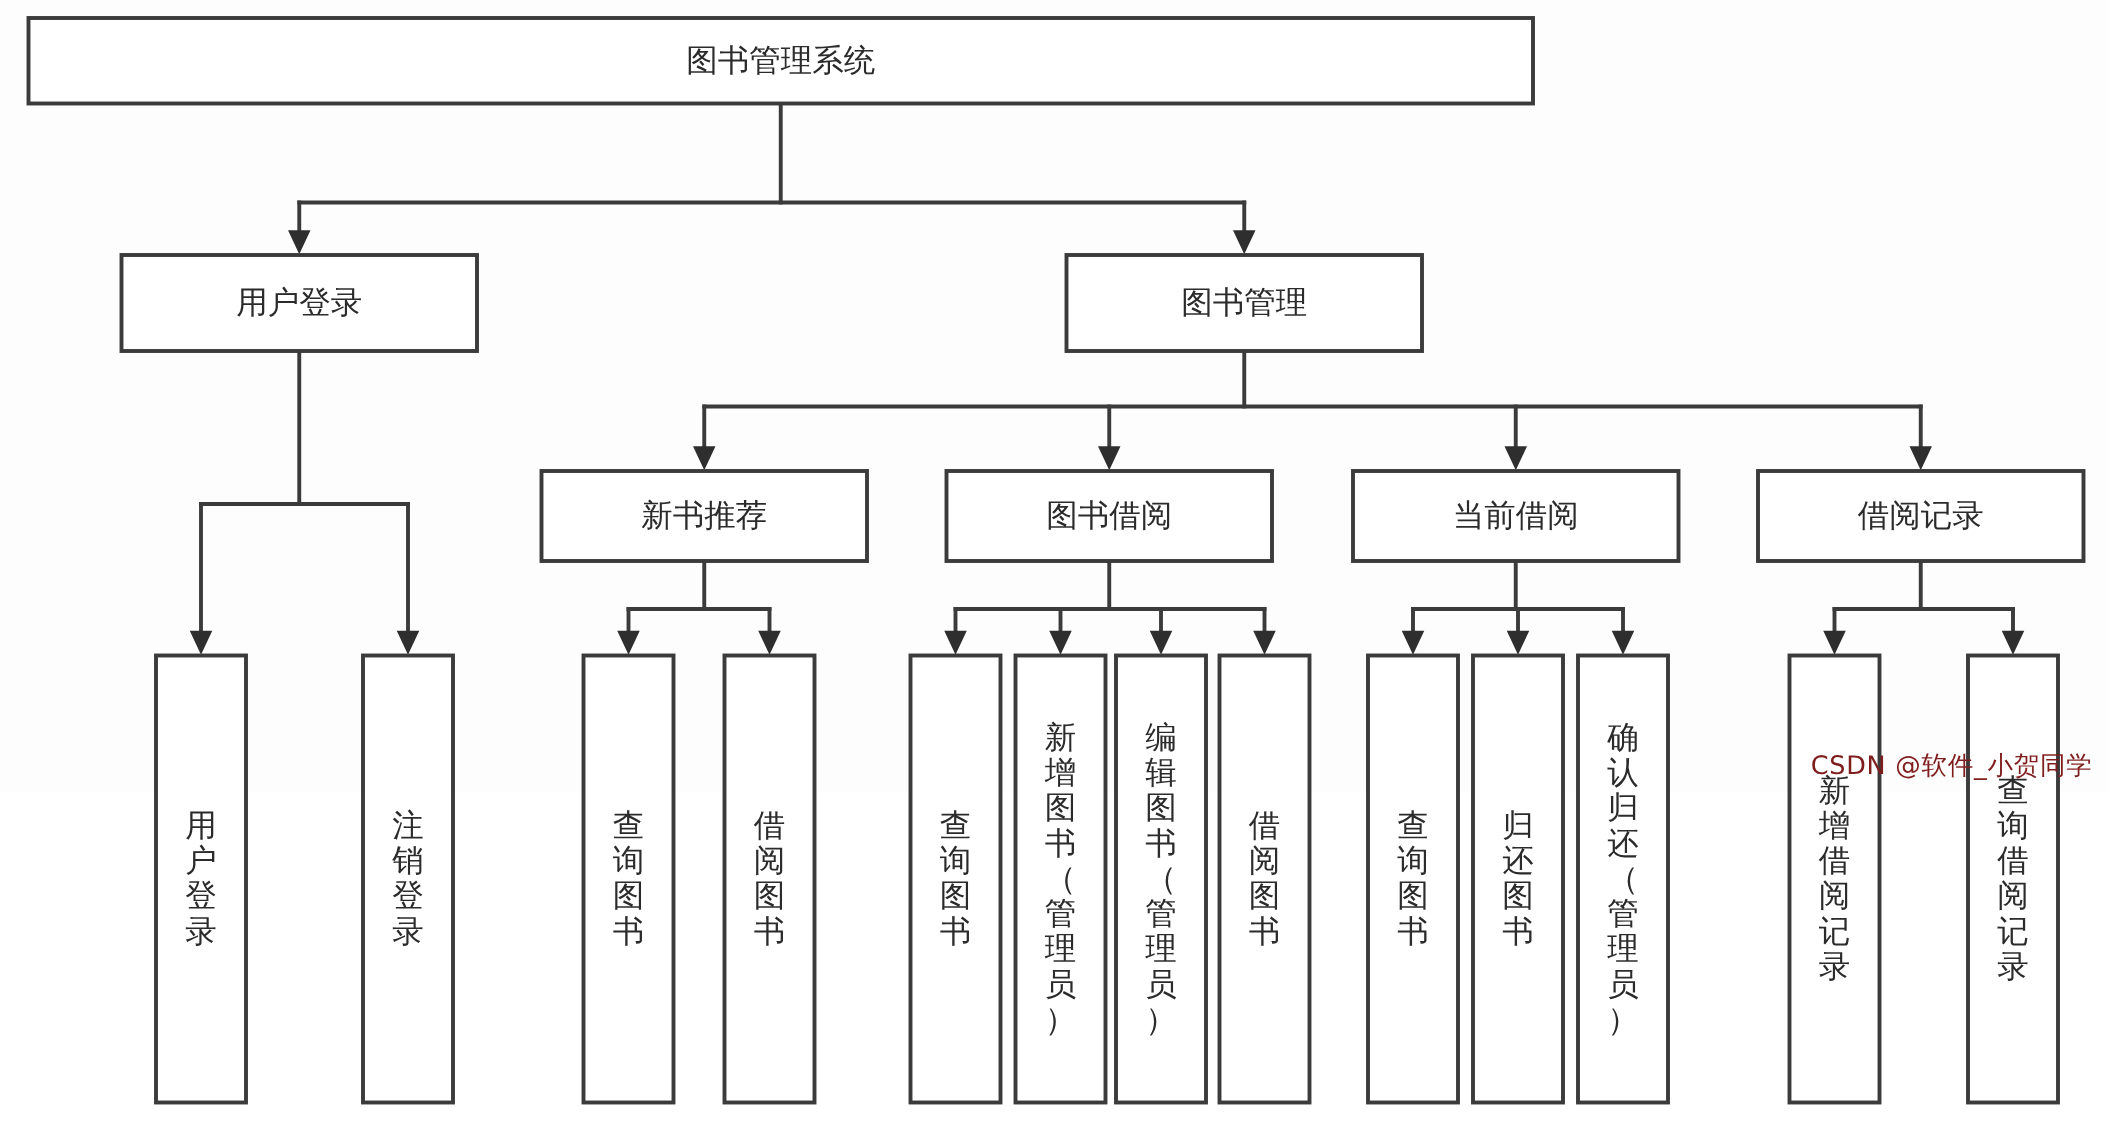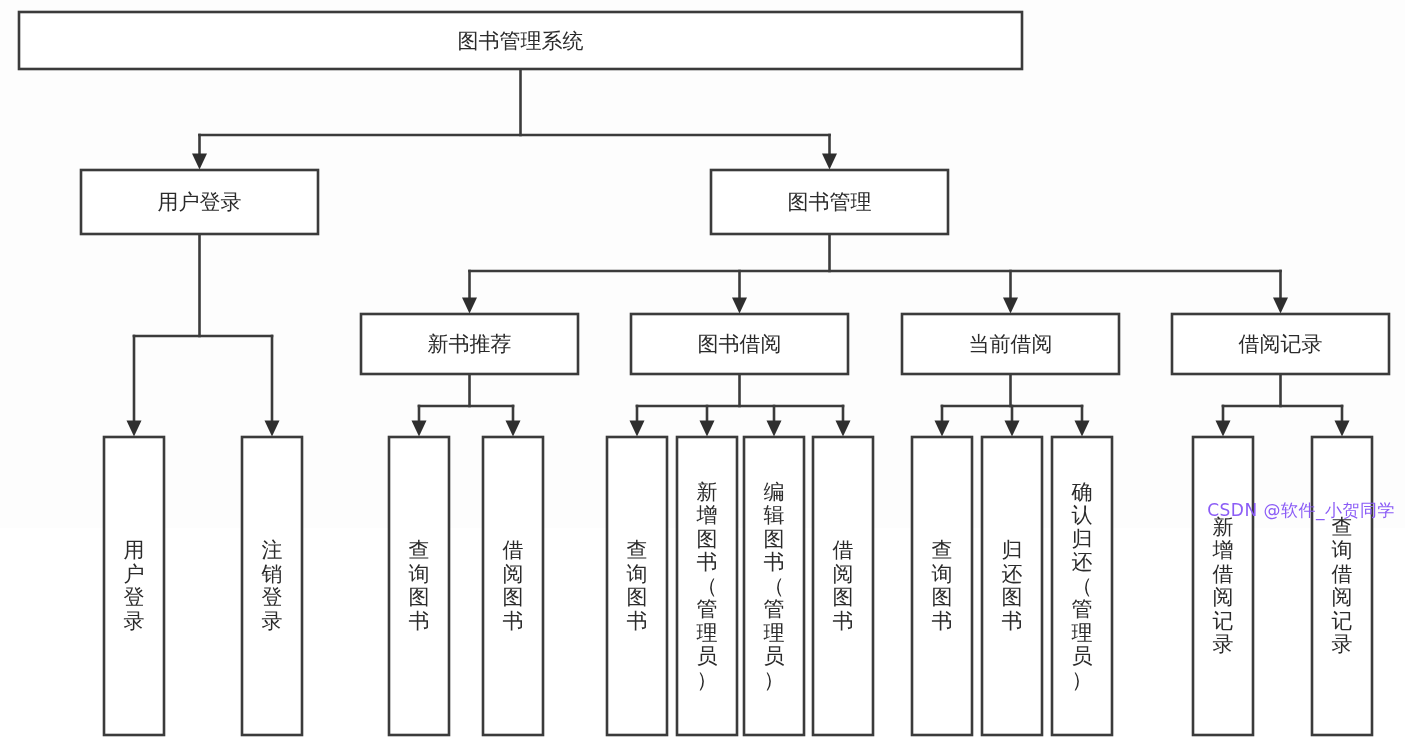--- a/index.html
+++ b/index.html
@@ -55,21 +55,21 @@
     font-size: 21px;
     fill: #2b2b2b;
     text-anchor: middle;
   }
   .watermark {
     position: absolute;
     right: 10px;
     bottom: 6px;
     font-family: "DejaVu Sans", "Liberation Sans", sans-serif;
     font-size: 17px;
-    color: #8b5cf6;
+    color: #7f1d1d;
     letter-spacing: 0.5px;
     white-space: nowrap;
     user-select: none;
   }
 </style>
 </head>
 <body>
 
 <div id="diagram-root">
   <svg id="flow" viewBox="0 0 1405 747" xmlns="http://www.w3.org/2000/svg">

